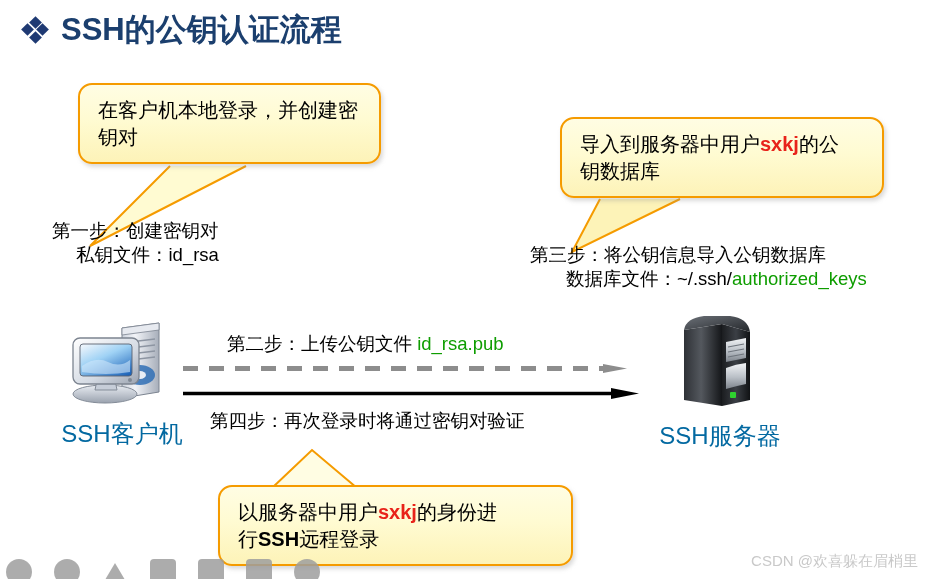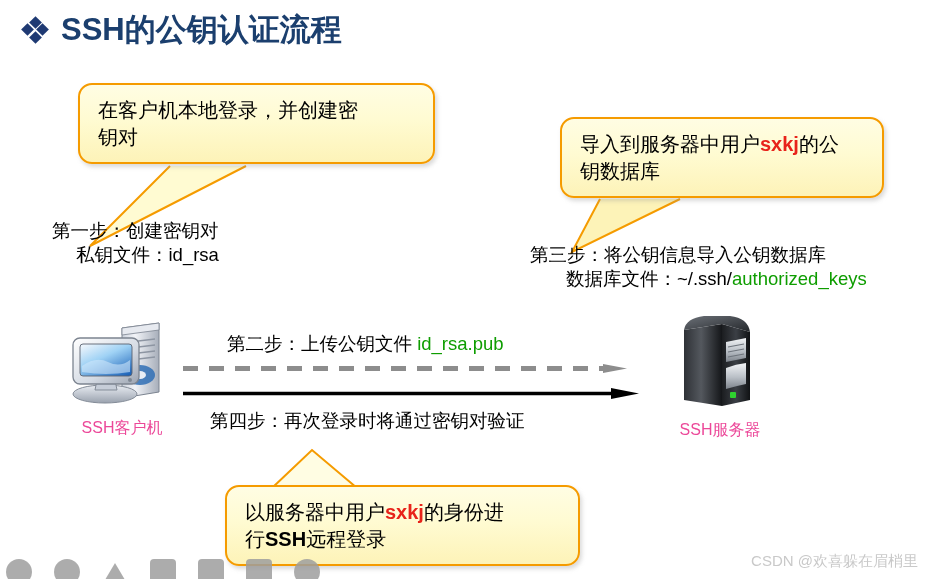--- a/index.html
+++ b/index.html
@@ -76,23 +76,23 @@
     font-weight: bold;
   }
 
   
   .tail-svg {
     position: absolute;
     overflow: visible;
     pointer-events: none;
   }
 
-  #callout-create  { left: 78px;  top: 83px;  width: 357px; height: 81px; }
+  #callout-create  { left: 78px;  top: 83px;  width: 303px; height: 81px; }
   #callout-import  { left: 560px; top: 117px; width: 324px; height: 81px; }
-  #callout-login   { left: 225px; top: 485px; width: 355px; height: 81px; }
+  #callout-login   { left: 218px; top: 485px; width: 355px; height: 81px; }
 
   
   .steptext {
     position: absolute;
     font-size: 18.5px;
     line-height: 1.32;
     white-space: nowrap;
     color: #000;
     font-family: "Liberation Sans", "DejaVu Sans", sans-serif;
   }
@@ -128,22 +128,22 @@
     width: 459px;
     height: 11px;
   }
 
   
   .device {
     position: absolute;
     text-align: center;
   }
   .device .caption {
-    font-size: 16px;
-    color: #ec4899;
+    font-size: 24px;
+    color: #0369a1;
     margin-top: 6px;
     white-space: nowrap;
     font-family: "Liberation Sans", "DejaVu Sans", sans-serif;
   }
   #client-device { left: 52px;  top: 320px; width: 140px; }
   #server-device { left: 650px; top: 310px; width: 140px; }
 
   
   .watermark {
     position: absolute;

